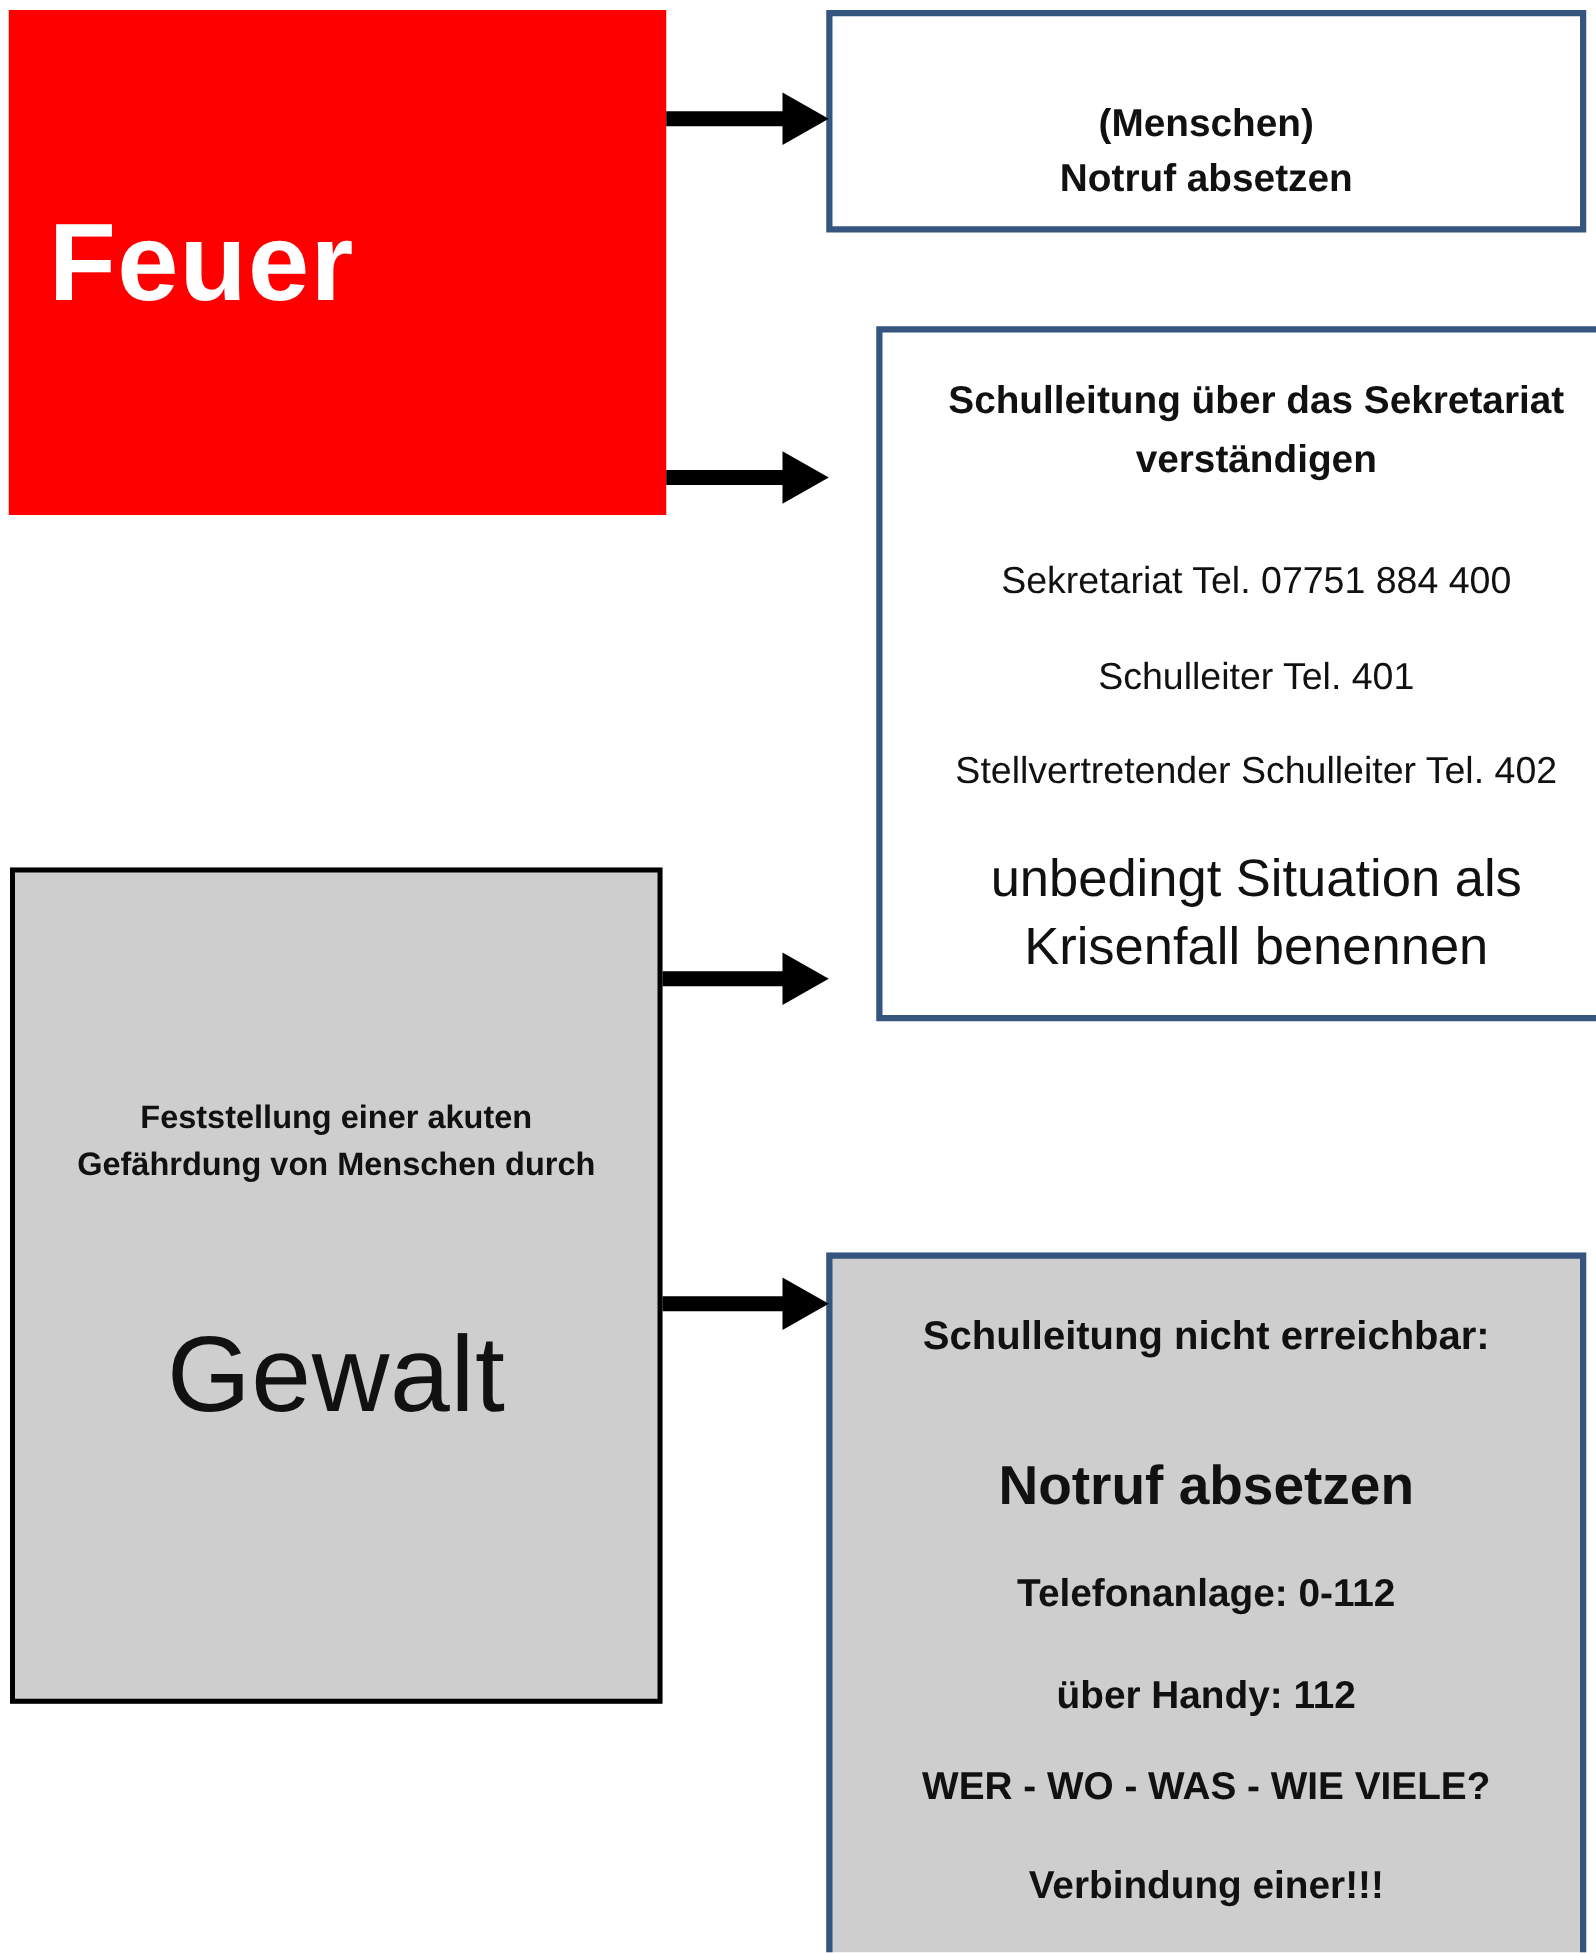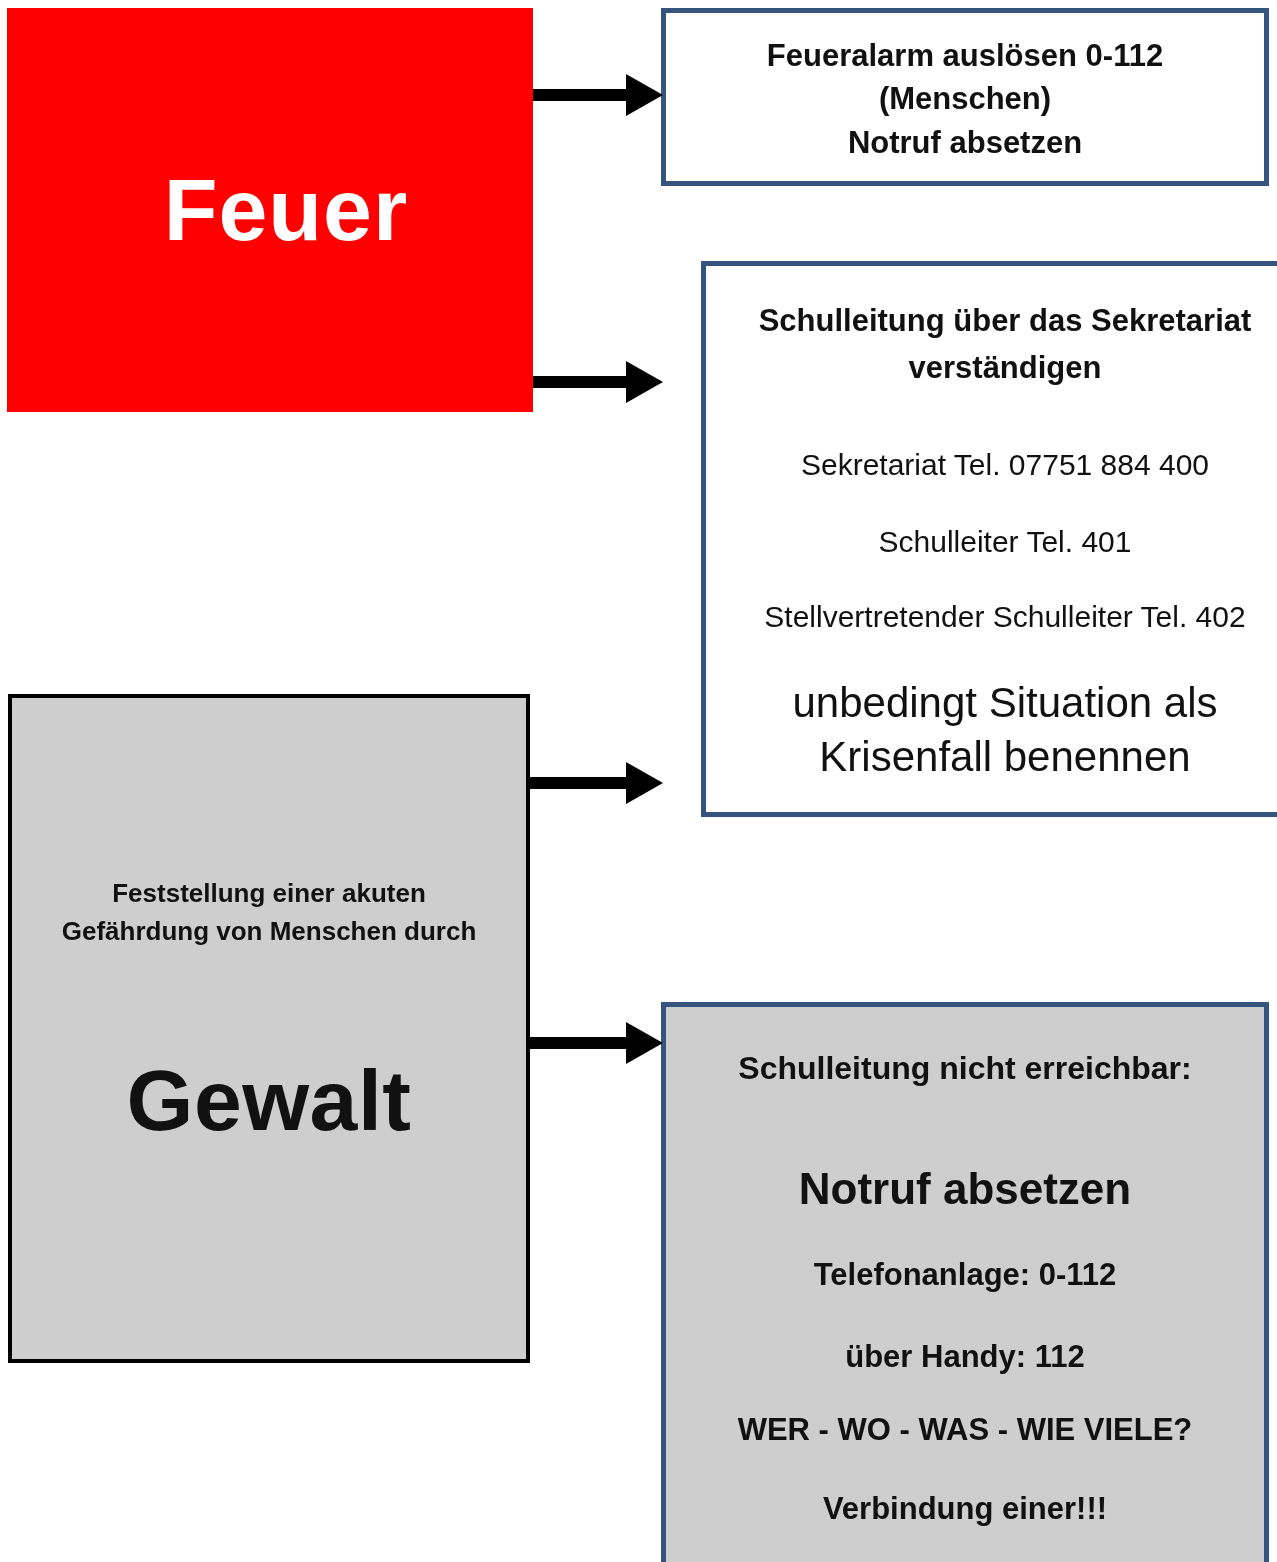--- a/index.html
+++ b/index.html
@@ -14,21 +14,21 @@
     width:1277px;height:1562px;
     background:#ffffff;
     font-family:"Liberation Sans", sans-serif;
     color:var(--ink);
     overflow:hidden;
   }
   .box{position:absolute;box-sizing:border-box;}
   .fire{
     left:7px;top:8px;width:526px;height:404px;
     background:var(--red);
-    display:flex;align-items:center;justify-content:center;padding-left:32px;
+    display:flex;align-items:center;justify-content:flex-start;padding-left:32px;
   }
   .fire-label{
     color:#ffffff;font-size:88px;font-weight:700;letter-spacing:1px;
   }
   .blue-border{border:5px solid var(--blue);background:#ffffff;}
   .alarm{left:661px;top:8px;width:608px;height:178px;}
   .leadership{left:661px;top:261px;width:608px;height:556px;margin-left:40px;}
   .emergency{left:661px;top:1002px;width:608px;height:674px;background:var(--gray);}
   .violence{
     left:8px;top:694px;width:522px;height:669px;
@@ -38,21 +38,21 @@
     position:absolute;left:0;right:0;
     text-align:center;transform:translateY(-50%);
     white-space:nowrap;line-height:1;
   }
   .b30{font-size:31px;font-weight:700;}
   .r30{font-size:30px;font-weight:400;}
   .r42{font-size:42px;font-weight:400;}
   .b32{font-size:32px;font-weight:700;}
   .b44{font-size:44px;font-weight:700;}
   .b26{font-size:26px;font-weight:700;}
-  .gewalt{font-size:86px;font-weight:700;letter-spacing:0.5px;}
+  .gewalt{font-size:86px;font-weight:400;letter-spacing:0.5px;}
   .arrow{position:absolute;height:42px;}
   .arrow .shaft{
     position:absolute;left:0;right:34px;top:15px;height:12px;background:#000000;
   }
   .arrow .head{
     position:absolute;right:0;top:0;width:0;height:0;
     border-top:21px solid transparent;
     border-bottom:21px solid transparent;
     border-left:37px solid #000000;
   }
@@ -60,21 +60,20 @@
 </head>
 <body>
 
 <div class="canvas">
 
   <div class="box fire">
     <span class="fire-label">Feuer</span>
   </div>
 
   <div class="box blue-border alarm">
-    <div class="tline b30" style="top:42px">Feueralarm auslösen 0-112</div>
     <div class="tline b30" style="top:85px">(Menschen)</div>
     <div class="tline b30" style="top:129px">Notruf absetzen</div>
   </div>
 
   <div class="box blue-border leadership">
     <div class="tline b30" style="top:54px">Schulleitung über das Sekretariat</div>
     <div class="tline b30" style="top:101px">verständigen</div>
     <div class="tline r30" style="top:199px">Sekretariat Tel. 07751 884 400</div>
     <div class="tline r30" style="top:276px">Schulleiter Tel. 401</div>
     <div class="tline r30" style="top:351px">Stellvertretender Schulleiter Tel. 402</div>

